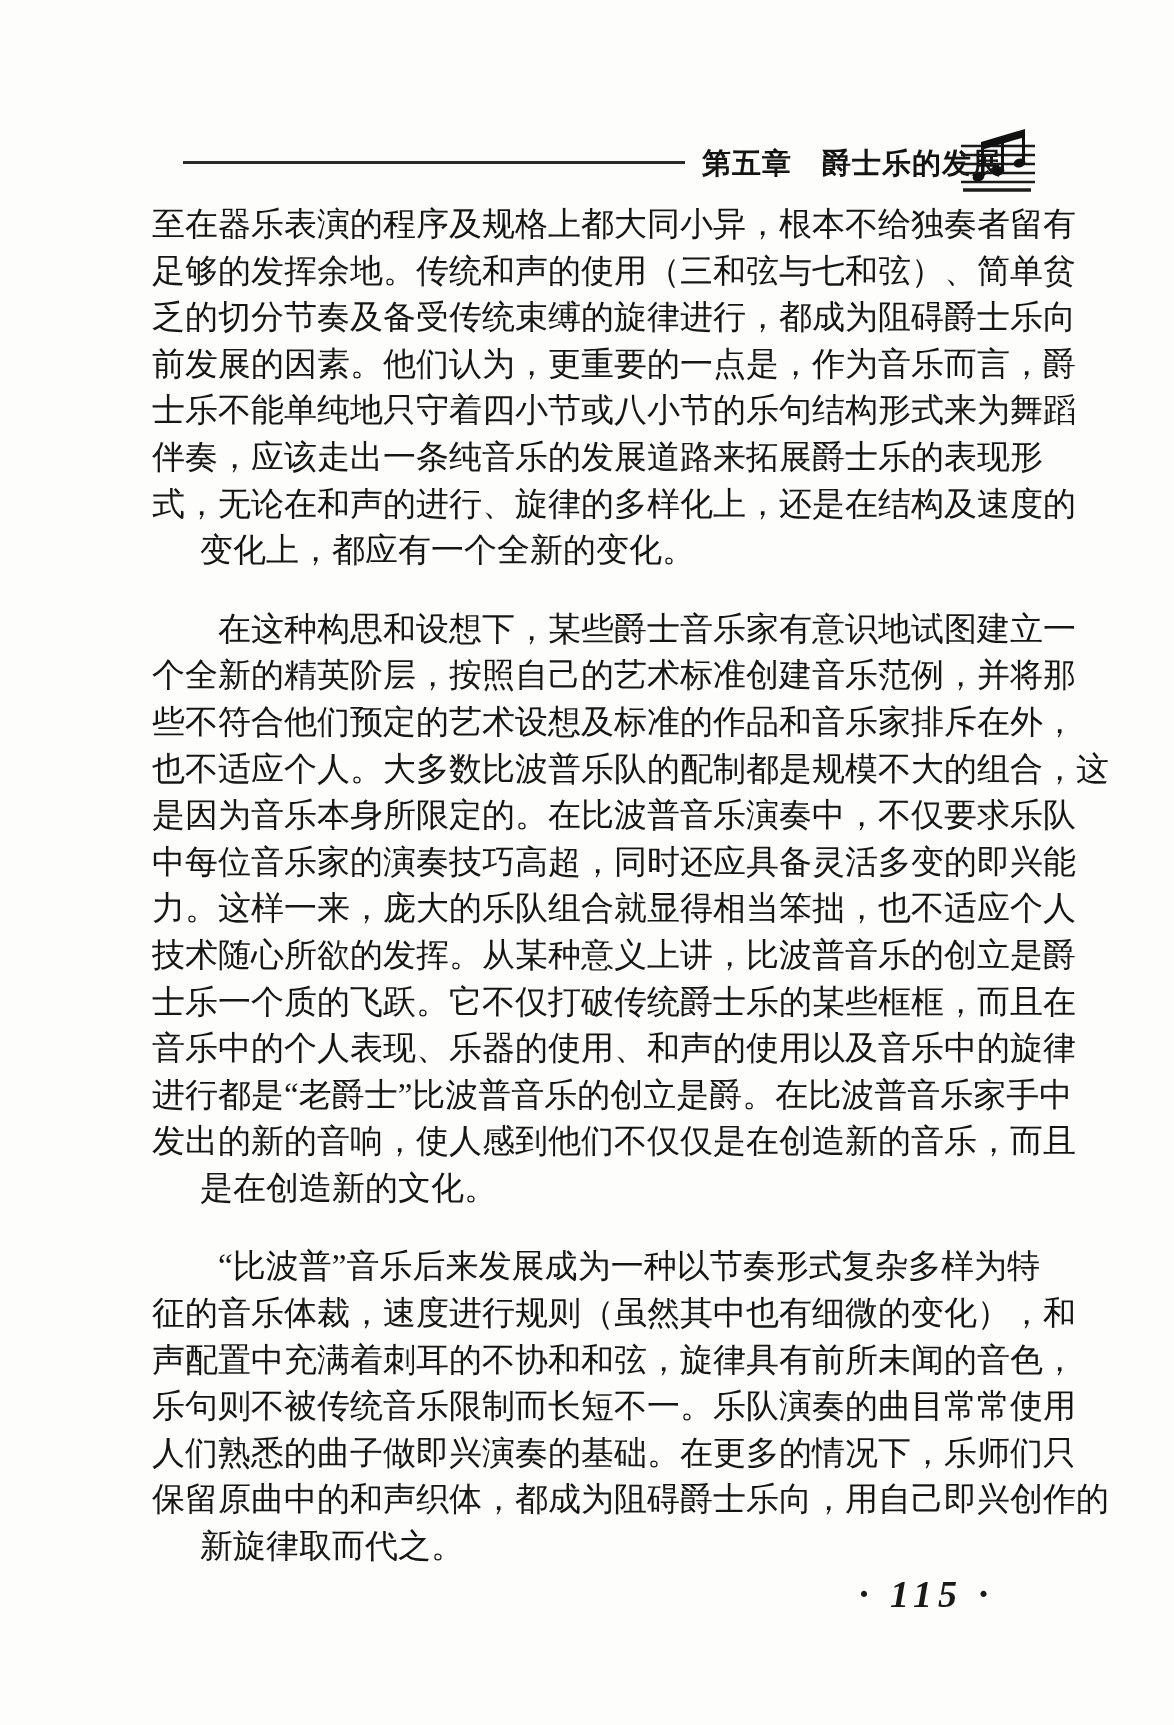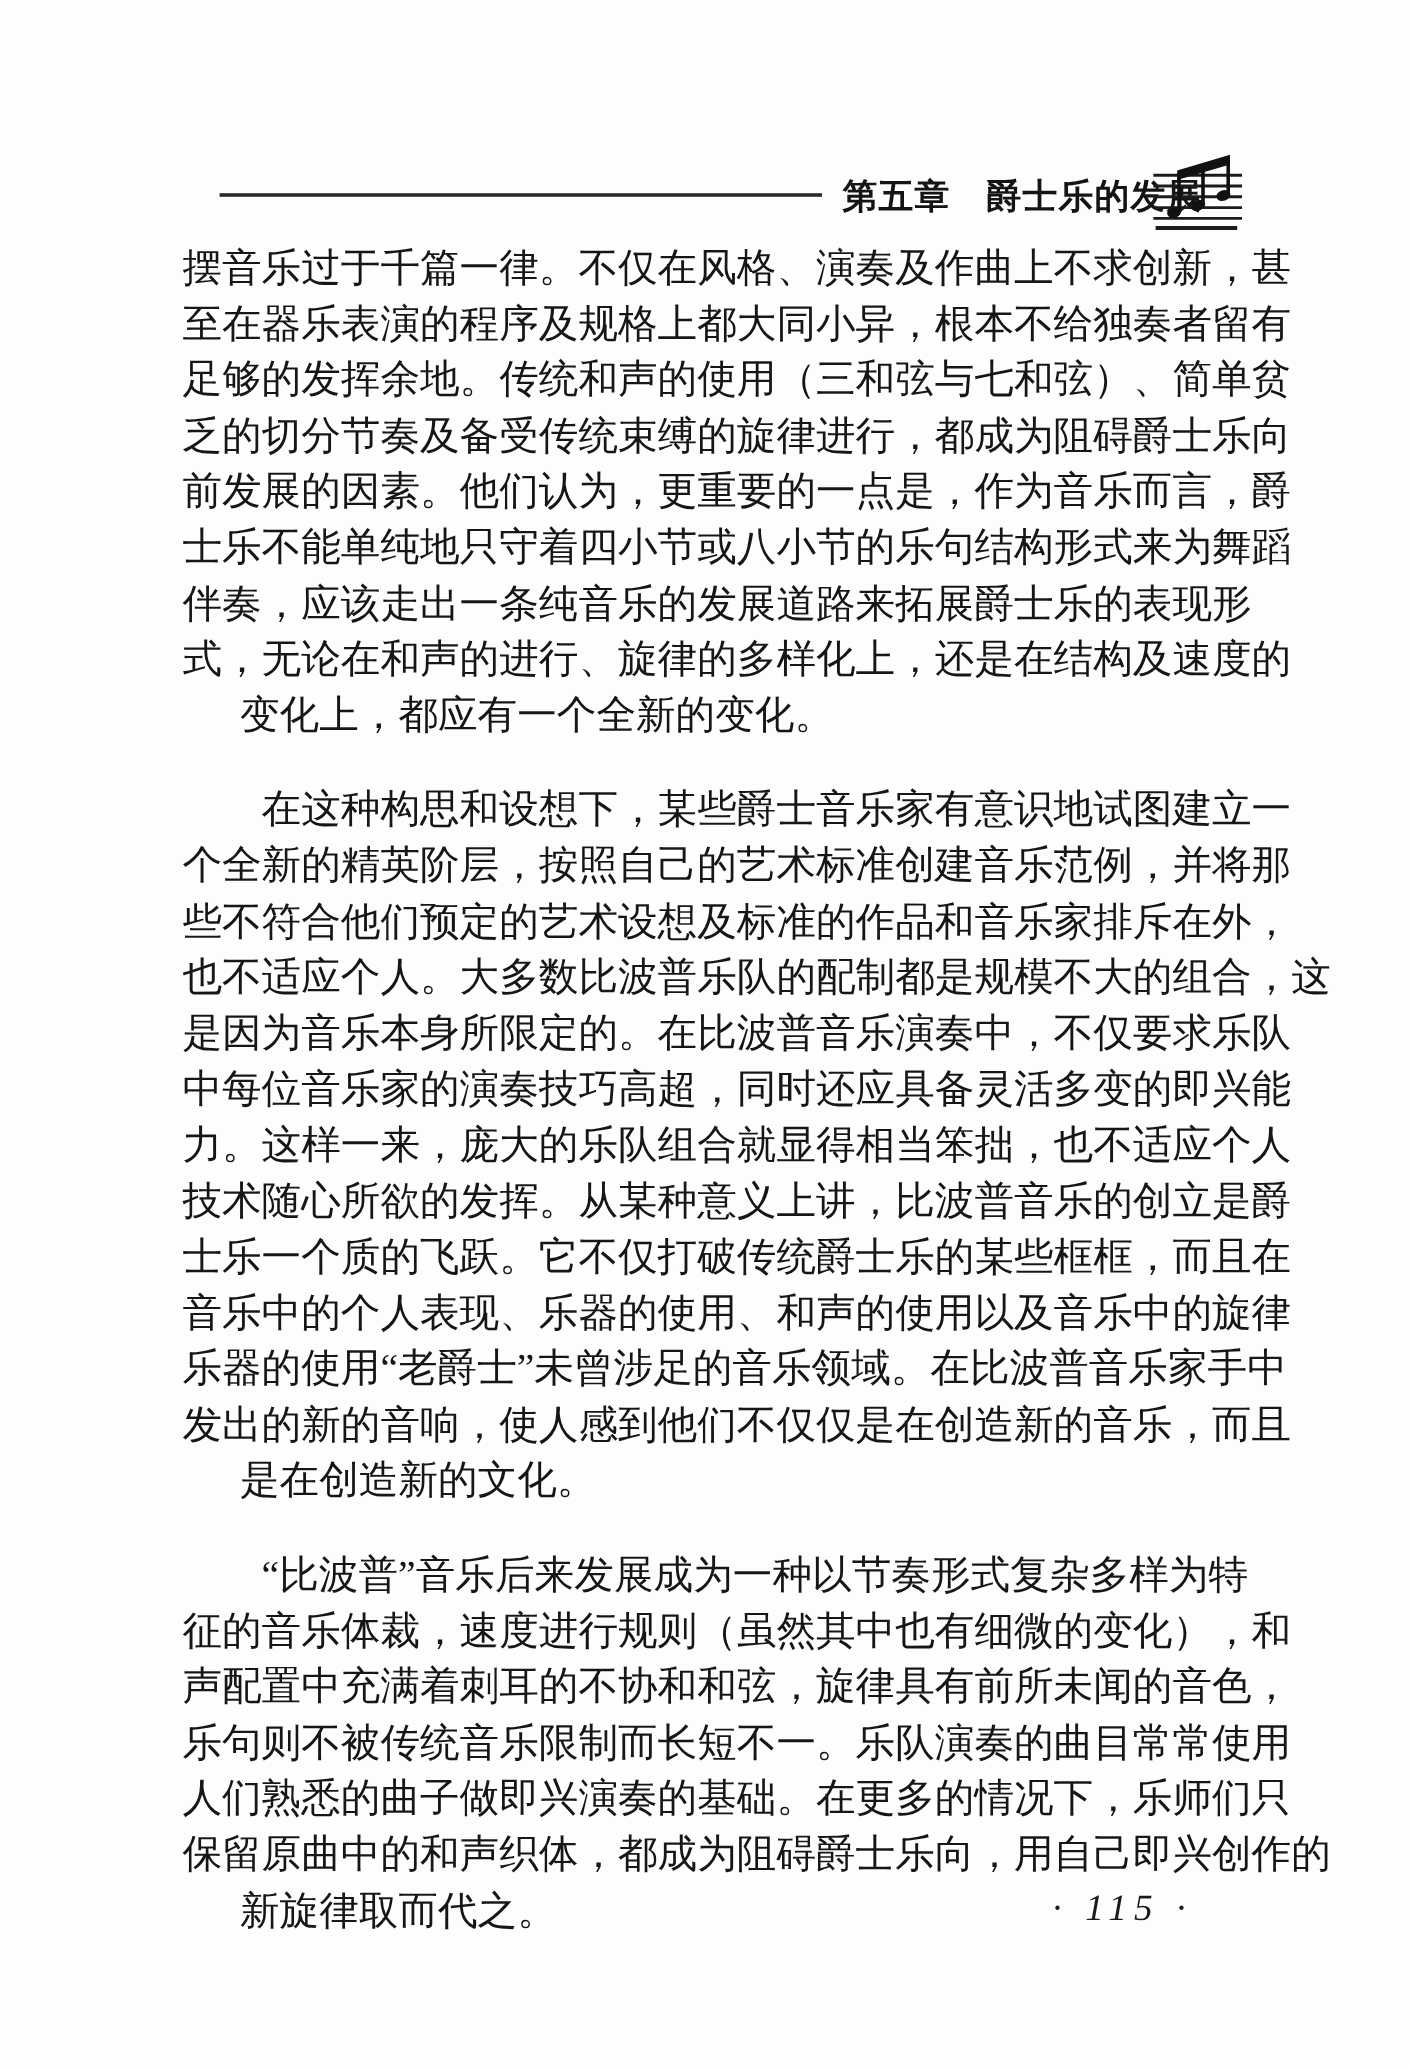--- a/index.html
+++ b/index.html
@@ -65,23 +65,23 @@
   }
   .tline.first-indent {
     text-indent: 2em;
     margin-top: 32px;
   }
   
   .page-number {
     position: absolute;
     top: 1572px;
     right: 180px;
-    font-size: 31px;
+    font-size: 38px;
     font-style: italic;
-    font-weight: 400;
+    font-weight: 700;
     letter-spacing: 6px;
     color: #1a1a1a;
   }
 </style>
 </head>
 <body>
 
 <div class="page">
 
   <div class="header-rule"></div>
@@ -100,40 +100,39 @@
     <polygon points="20,16 64,3 64,11 20,24" fill="#111"></polygon>
     <line x1="21.5" y1="18" x2="21.5" y2="50" stroke="#111" stroke-width="3"></line>
     <line x1="41.5" y1="13" x2="41.5" y2="44" stroke="#111" stroke-width="3"></line>
     <line x1="62.5" y1="7" x2="62.5" y2="36" stroke="#111" stroke-width="3"></line>
     <ellipse cx="17.5" cy="51" rx="6" ry="4.4" fill="#111" transform="rotate(-18 17.5 51)"></ellipse>
     <ellipse cx="37.5" cy="45" rx="6" ry="4.4" fill="#111" transform="rotate(-18 37.5 45)"></ellipse>
     <ellipse cx="58.5" cy="37" rx="6" ry="4.4" fill="#111" transform="rotate(-18 58.5 37)"></ellipse>
   </svg>
 
   <main class="body-text">
-      <div class="tline">摆音乐过于千篇一律。不仅在风格、演奏及作曲上不求创新，甚</div>
       <div class="tline">至在器乐表演的程序及规格上都大同小异，根本不给独奏者留有</div>
       <div class="tline">足够的发挥余地。传统和声的使用（三和弦与七和弦）、简单贫</div>
       <div class="tline">乏的切分节奏及备受传统束缚的旋律进行，都成为阻碍爵士乐向</div>
       <div class="tline">前发展的因素。他们认为，更重要的一点是，作为音乐而言，爵</div>
       <div class="tline">士乐不能单纯地只守着四小节或八小节的乐句结构形式来为舞蹈</div>
       <div class="tline">伴奏，应该走出一条纯音乐的发展道路来拓展爵士乐的表现形</div>
       <div class="tline">式，无论在和声的进行、旋律的多样化上，还是在结构及速度的</div>
       <div class="tline last">变化上，都应有一个全新的变化。</div>
       <div class="tline first-indent">在这种构思和设想下，某些爵士音乐家有意识地试图建立一</div>
       <div class="tline">个全新的精英阶层，按照自己的艺术标准创建音乐范例，并将那</div>
       <div class="tline">些不符合他们预定的艺术设想及标准的作品和音乐家排斥在外，</div>
       <div class="tline">也不适应个人。大多数比波普乐队的配制都是规模不大的组合，这</div>
       <div class="tline">是因为音乐本身所限定的。在比波普音乐演奏中，不仅要求乐队</div>
       <div class="tline">中每位音乐家的演奏技巧高超，同时还应具备灵活多变的即兴能</div>
       <div class="tline">力。这样一来，庞大的乐队组合就显得相当笨拙，也不适应个人</div>
       <div class="tline">技术随心所欲的发挥。从某种意义上讲，比波普音乐的创立是爵</div>
       <div class="tline">士乐一个质的飞跃。它不仅打破传统爵士乐的某些框框，而且在</div>
       <div class="tline">音乐中的个人表现、乐器的使用、和声的使用以及音乐中的旋律</div>
-      <div class="tline">乐器的使用“老爵士”未曾涉足的音乐领域。在比波普音乐家手中</div>
+      <div class="tline">进行都是“老爵士”比波普音乐的创立是爵。在比波普音乐家手中</div>
       <div class="tline">发出的新的音响，使人感到他们不仅仅是在创造新的音乐，而且</div>
       <div class="tline last">是在创造新的文化。</div>
       <div class="tline first-indent">“比波普”音乐后来发展成为一种以节奏形式复杂多样为特</div>
       <div class="tline">征的音乐体裁，速度进行规则（虽然其中也有细微的变化），和</div>
       <div class="tline">声配置中充满着刺耳的不协和和弦，旋律具有前所未闻的音色，</div>
       <div class="tline">乐句则不被传统音乐限制而长短不一。乐队演奏的曲目常常使用</div>
       <div class="tline">人们熟悉的曲子做即兴演奏的基础。在更多的情况下，乐师们只</div>
       <div class="tline">保留原曲中的和声织体，都成为阻碍爵士乐向，用自己即兴创作的</div>
       <div class="tline last">新旋律取而代之。</div>
     </main>

